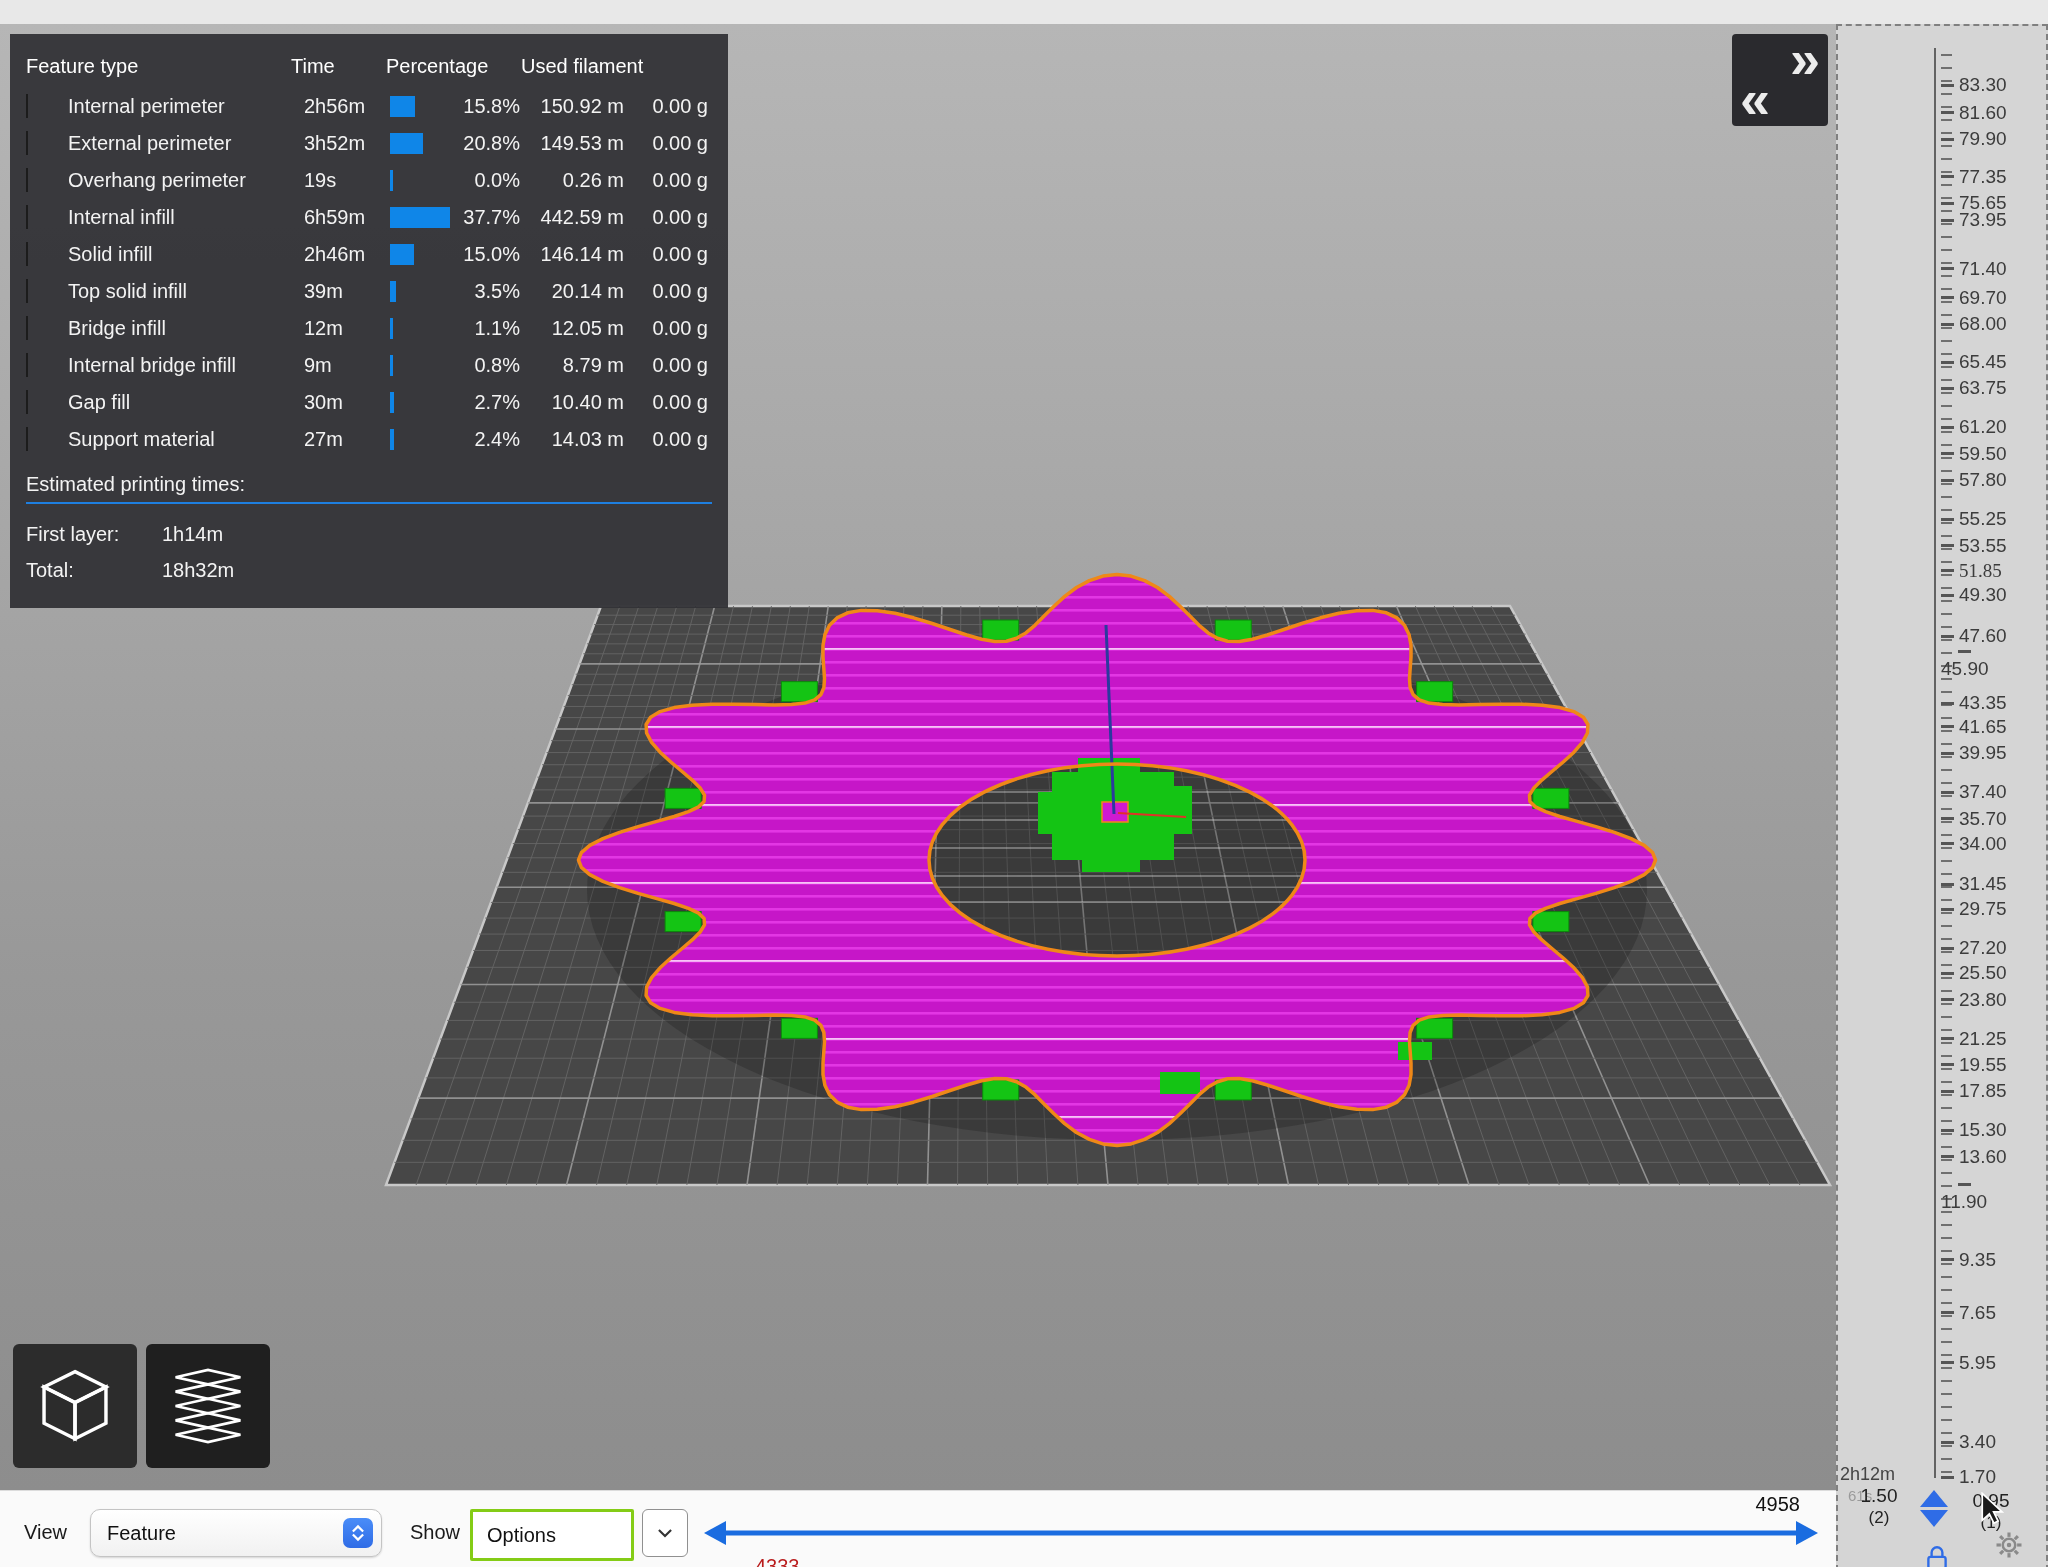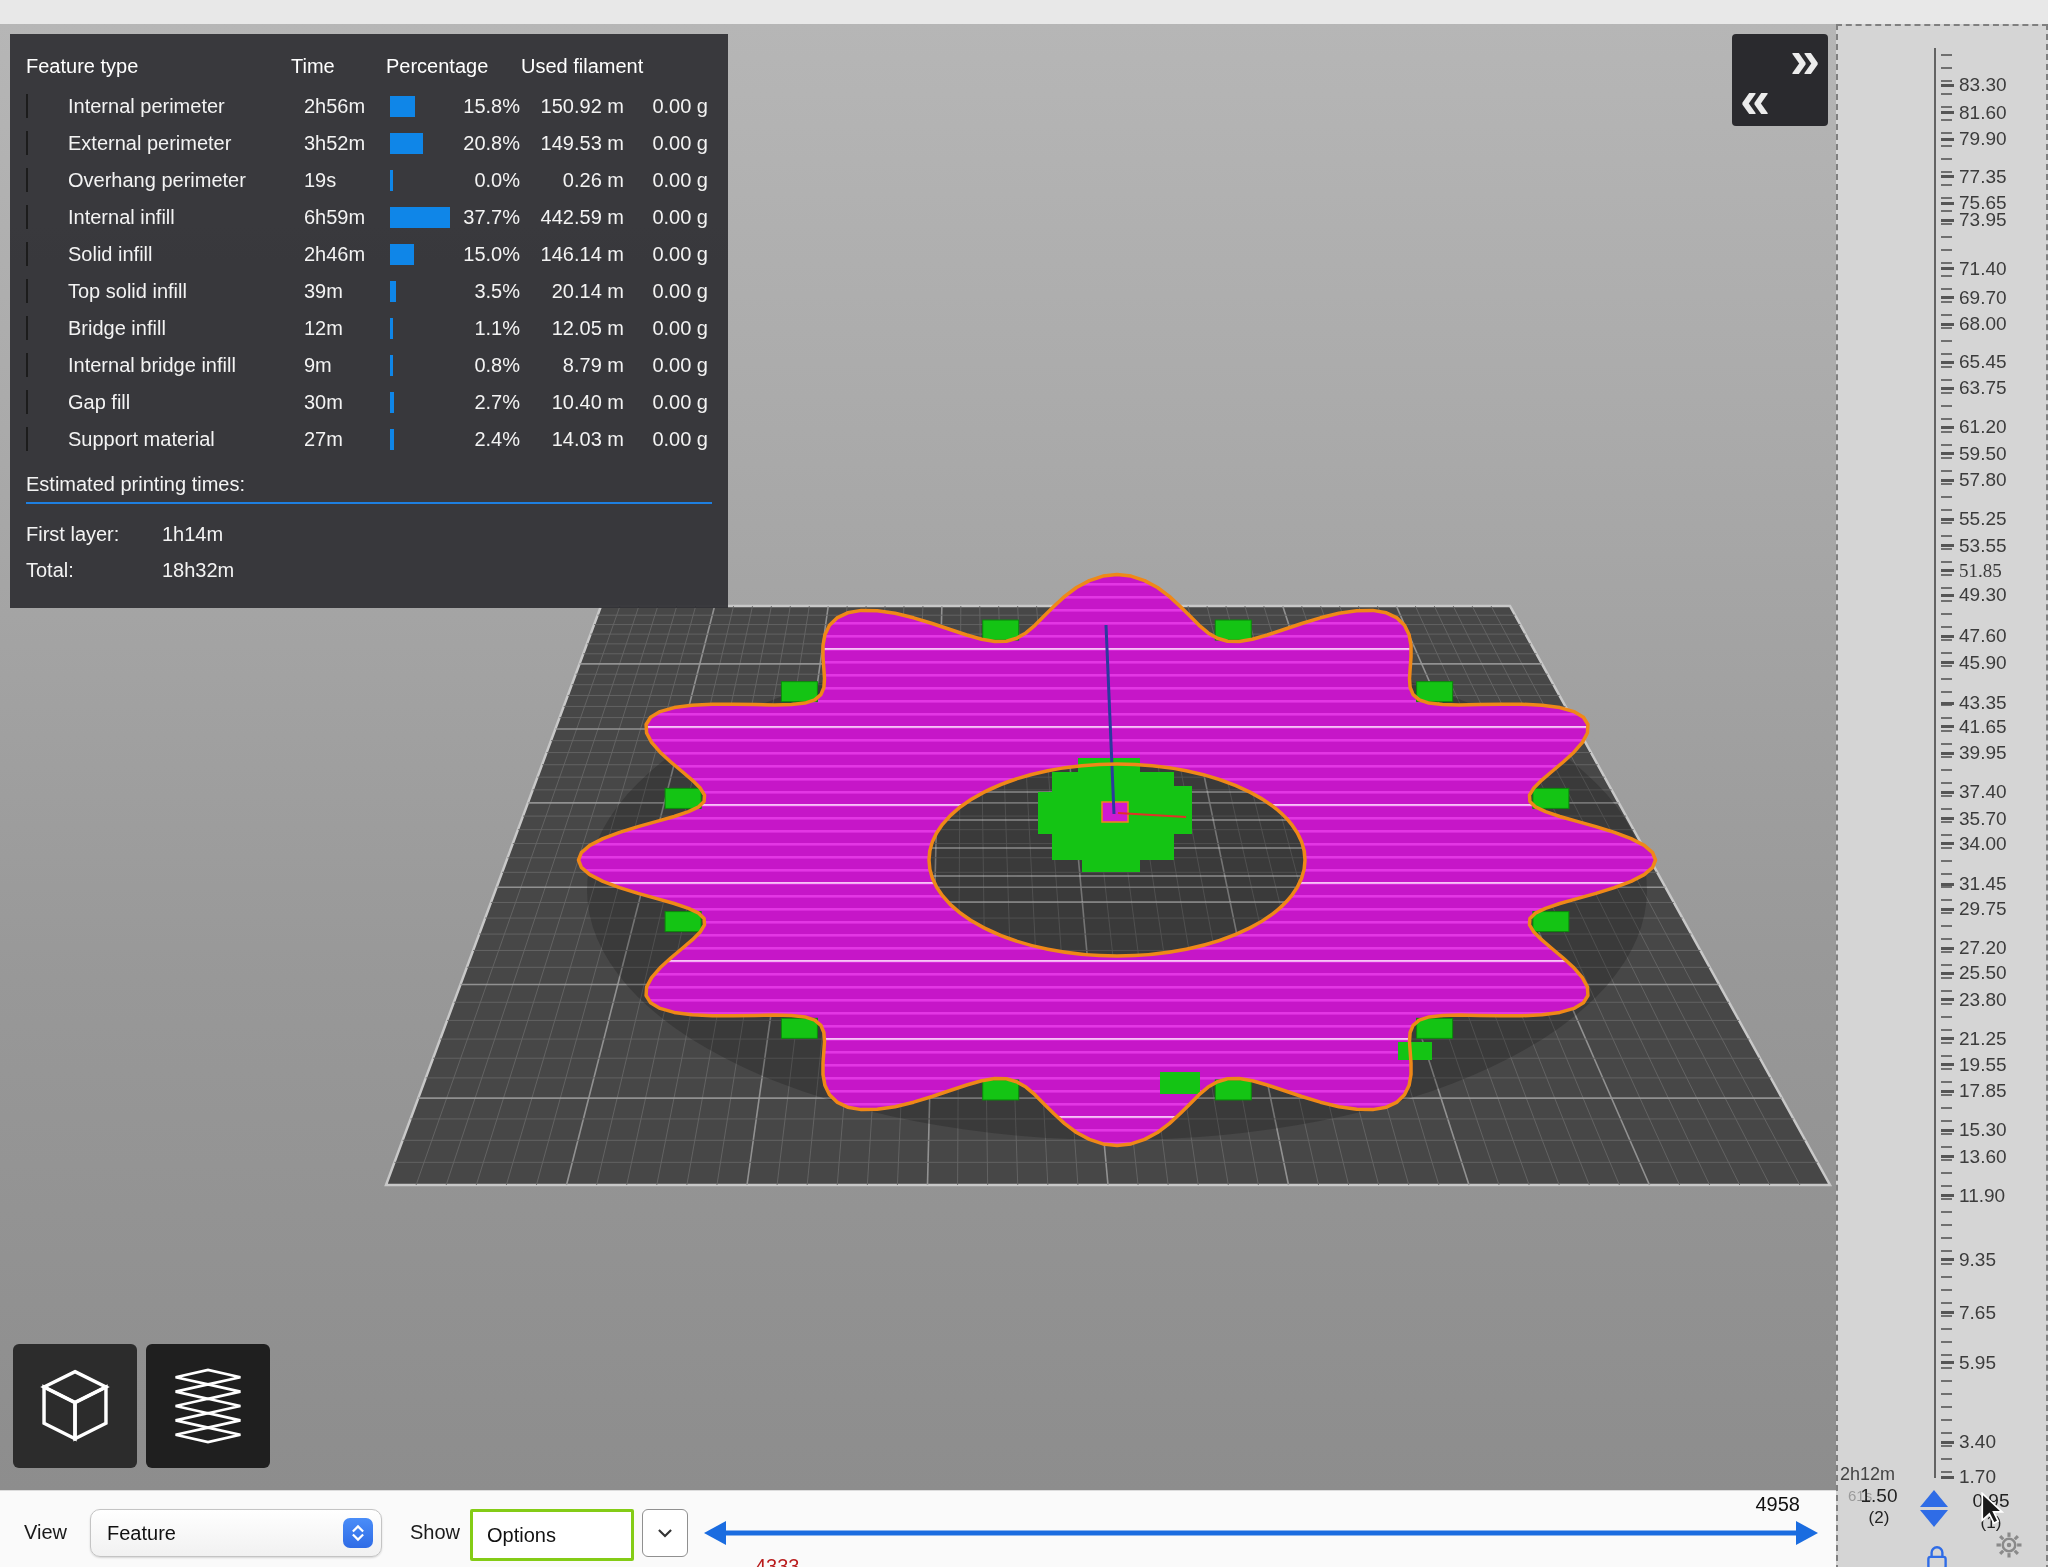--- a/index.html
+++ b/index.html
@@ -465,21 +465,21 @@
           <span class="tlabel">51.85</span>
         </div>
         <div class="tick" style="top: 556px;">
           <span class="tdash"></span>
           <span class="tlabel">49.30</span>
         </div>
         <div class="tick" style="top: 597.232px;">
           <span class="tdash"></span>
           <span class="tlabel">47.60</span>
         </div>
-        <div class="tick" style="top: 623.68px;">
+        <div class="tick" style="top: 623.68px; flex-direction: column;">
           <span class="tdash"></span>
           <span class="tlabel">45.90</span>
         </div>
         <div class="tick" style="top: 664px;">
           <span class="tdash"></span>
           <span class="tlabel">43.35</span>
         </div>
         <div class="tick" style="top: 687.712px;">
           <span class="tdash"></span>
           <span class="tlabel">41.65</span>
@@ -533,21 +533,21 @@
           <span class="tlabel">17.85</span>
         </div>
         <div class="tick" style="top: 1091.39px;">
           <span class="tdash"></span>
           <span class="tlabel">15.30</span>
         </div>
         <div class="tick" style="top: 1117.84px;">
           <span class="tdash"></span>
           <span class="tlabel">13.60</span>
         </div>
-        <div class="tick" style="top: 1156.82px;">
+        <div class="tick" style="top: 1156.82px; flex-direction: column;">
           <span class="tdash"></span>
           <span class="tlabel">11.90</span>
         </div>
         <div class="tick" style="top: 1220.85px;">
           <span class="tdash"></span>
           <span class="tlabel">9.35</span>
         </div>
         <div class="tick" style="top: 1273.74px;">
           <span class="tdash"></span>
           <span class="tlabel">7.65</span>

